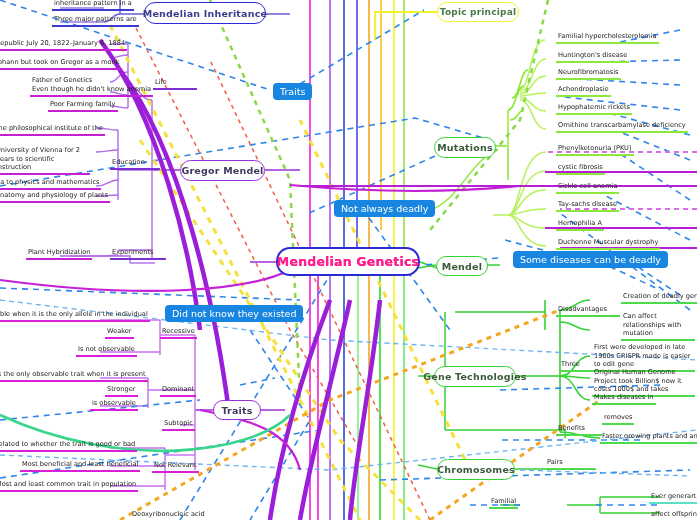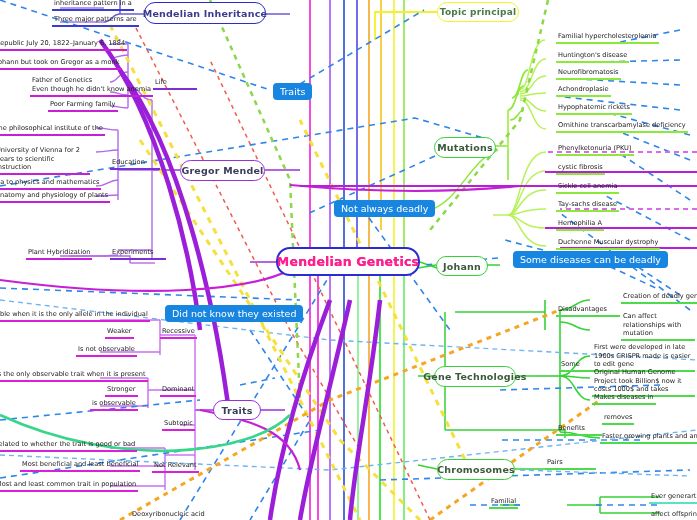--- a/index.html
+++ b/index.html
@@ -280,21 +280,21 @@
   <div class="node central" style="left:276px;top:247px;width:144px;height:29px;">Mendelian Genetics</div>
 
   <div class="node blueout" style="left:144px;top:2px;width:122px;height:22px;">Mendelian Inheritance</div>
 
   <div class="node purple" style="left:180px;top:160px;width:85px;height:21px;">Gregor Mendel</div>
 
   <div class="node yellow" style="left:437px;top:2px;width:82px;height:20px;">Topic principal</div>
 
   <div class="node green" style="left:434px;top:137px;width:62px;height:21px;">Mutations</div>
 
-  <div class="node green" style="left:436px;top:256px;width:52px;height:20px;">Johann</div>
+  <div class="node green" style="left:436px;top:256px;width:52px;height:20px;">Mendel</div>
 
   <div class="node green" style="left:434px;top:366px;width:82px;height:21px;">Gene Technologies</div>
 
   <div class="node green" style="left:437px;top:459px;width:78px;height:21px;">Chromosomes</div>
 
   <div class="node purple" style="left:213px;top:400px;width:48px;height:20px;">Traits</div>
 
   <div class="callout" style="left:273px;top:83px;">Traits</div>
   <div class="callout" style="left:334px;top:200px;">Not always deadly</div>
   <div class="callout" style="left:513px;top:251px;">Some diseases can be deadly</div>
@@ -310,21 +310,21 @@
   <div class="leaf u-lgreen" style="left:556px;top:163px;">cystic fibrosis</div>
   <div class="leaf u-lgreen" style="left:556px;top:182px;">Sickle cell anemia</div>
   <div class="leaf u-lgreen" style="left:556px;top:200px;">Tay-sachs disease</div>
   <div class="leaf u-lgreen" style="left:556px;top:219px;">Hemophilia A</div>
   <div class="leaf u-lgreen" style="left:556px;top:238px;">Duchenne Muscular dystrophy</div>
 
   <div class="leaf" style="left:556px;top:305px;font-size:6.6px;border-bottom:2.4px solid #4ddb4d;width:64px;">Disadvantages</div>
   <div class="leaf u-green" style="left:621px;top:292px;">Creation of deadly genetic</div>
   <div class="leaf u-green wrap" style="left:621px;top:312px;width:74px;">Can affect relationships with mutation</div>
 
-  <div class="leaf" style="left:559px;top:360px;font-size:6.6px;border-bottom:2.4px solid #4ddb4d;width:40px;">Some</div>
+  <div class="leaf" style="left:559px;top:360px;font-size:6.6px;border-bottom:2.4px solid #4ddb4d;width:40px;">Three</div>
   <div class="leaf u-green wrap" style="left:592px;top:343px;width:103px;">First were developed in late 1900s CRISPR made is easier to edit gene</div>
   <div class="leaf u-green wrap" style="left:592px;top:368px;width:103px;">Original Human Genome Project took Billion$ now it costs 1000$ and takes</div>
   <div class="leaf u-green" style="left:592px;top:393px;">Makes diseases in</div>
 
   <div class="leaf u-green" style="left:602px;top:413px;">removes</div>
   <div class="leaf" style="left:556px;top:424px;font-size:6.6px;border-bottom:2.4px solid #4ddb4d;width:46px;">Benefits</div>
   <div class="leaf u-green" style="left:600px;top:432px;">Faster growing plants and animals</div>
 
   <div class="leaf u-green" style="left:545px;top:458px;width:50px;">Pairs</div>
   <div class="leaf u-green" style="left:489px;top:497px;">Familial</div>

